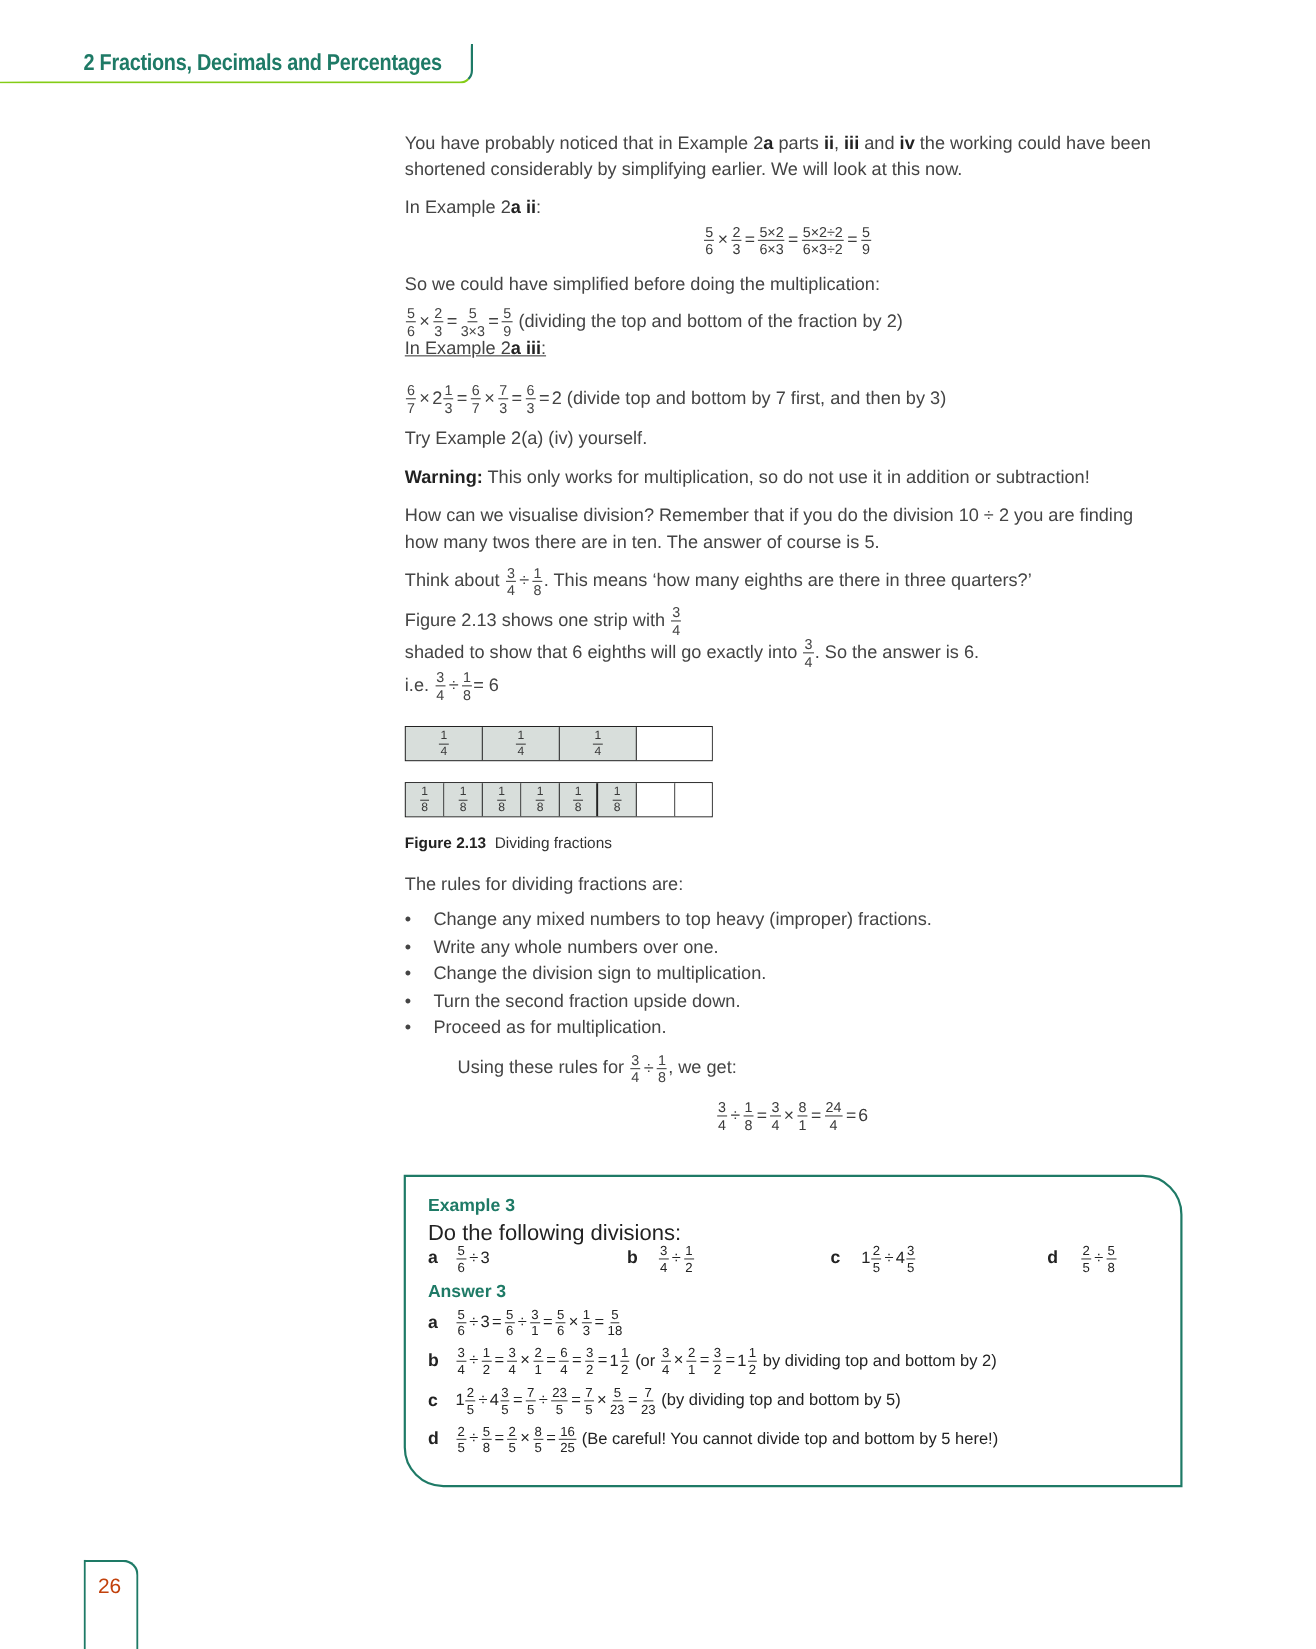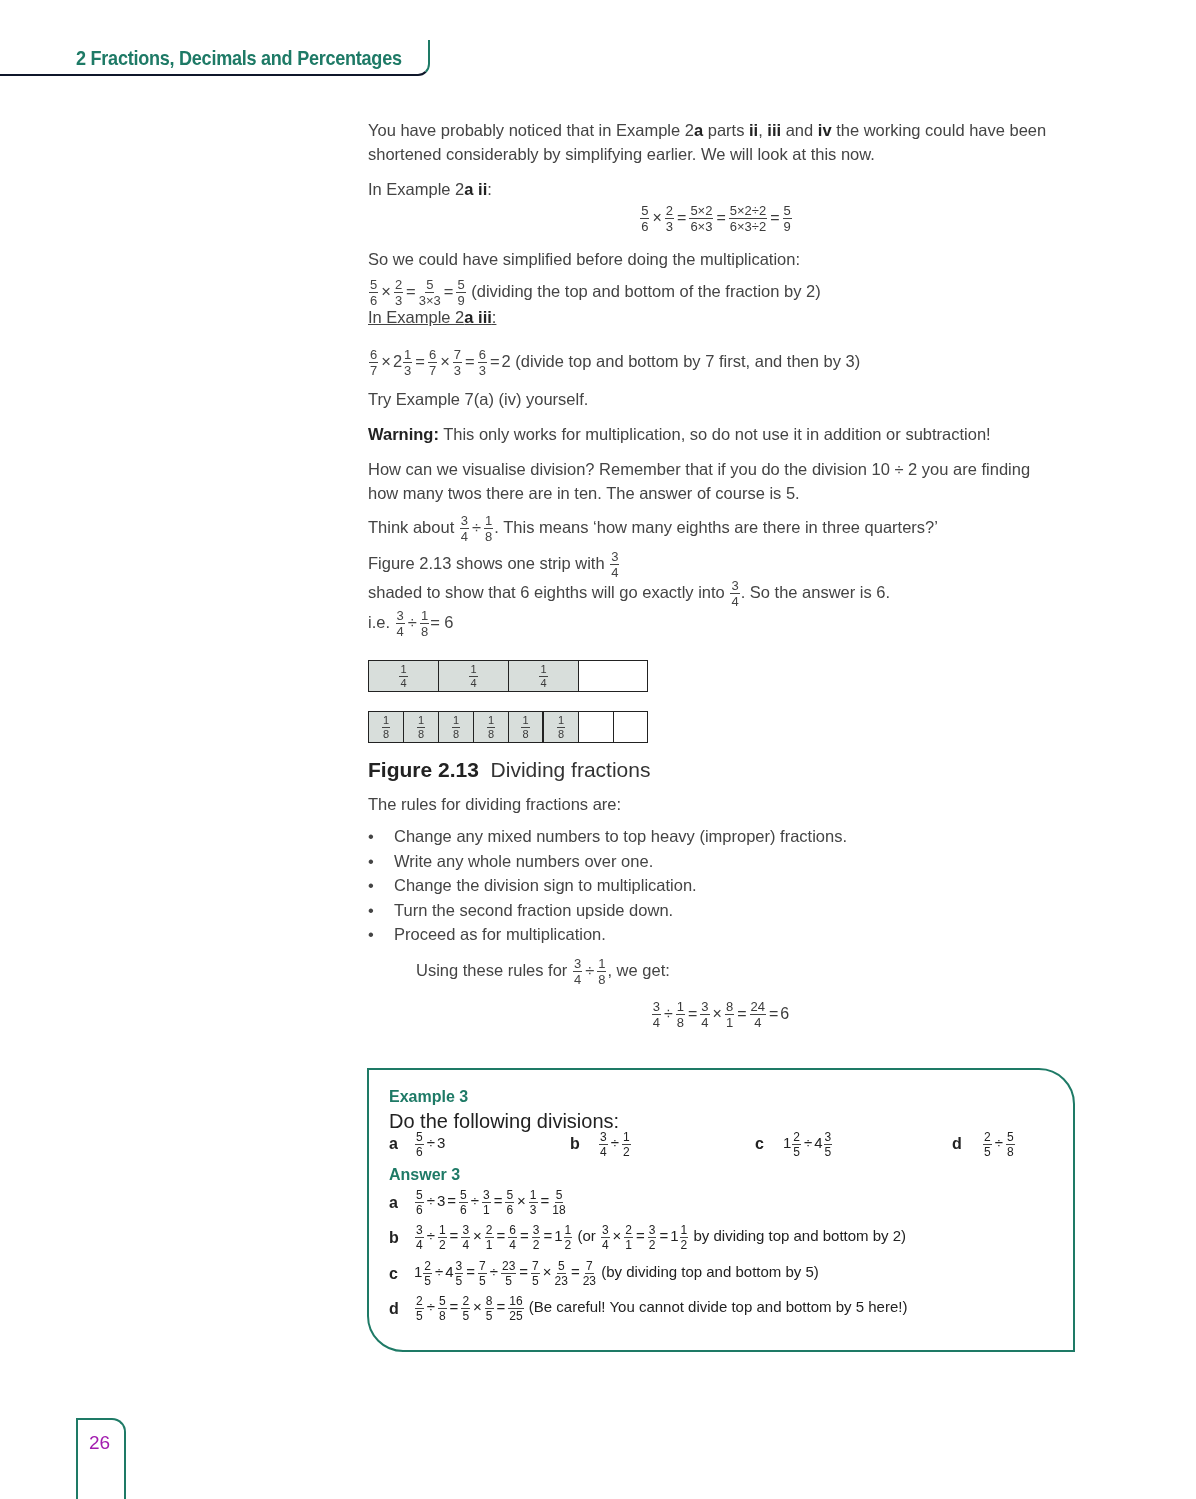--- a/index.html
+++ b/index.html
@@ -1,21 +1,21 @@
 <!DOCTYPE html>
 <html><head>
 <meta charset="utf-8">
 <style>
   html, body { margin:0; padding:0; background:#ffffff; }
   body { width:1196px; height:1499px; position:relative; overflow:hidden;
          font-family:"Liberation Sans", sans-serif; color:#3a3a3a; }
 
   
   .hdr { position:absolute; left:0; top:40px; width:428px; height:34px;
-         border-bottom:2px solid #0f172a; border-right:2px solid #1e7a66;
+         border-bottom:2px solid #84cc16; border-right:2px solid #1e7a66;
          border-bottom-right-radius:12px; }
   .hdr-title { position:absolute; left:76px; top:6px; font-family:"Liberation Sans Narrow","Liberation Sans", sans-serif;
                font-weight:bold; font-size:21px; color:#1e7a66; letter-spacing:-0.3px;
                transform:scaleX(0.86); transform-origin:left center; white-space:nowrap; }
   .p { position:absolute; left:368px; font-size:16.5px; line-height:24px; color:#444;
        white-space:nowrap; }
   .p b { color:#222; }
 
   
   .fr { display:inline-flex; flex-direction:column; align-items:center; vertical-align:middle;
@@ -25,41 +25,41 @@
   .op { margin:0 2px; }
   .eq-center { position:absolute; left:0; width:1196px; text-align:center; font-size:16px; }
 
   
   .strip { position:absolute; left:368px; display:flex; border:1.5px solid #222; height:30px; }
   .cell { box-sizing:border-box; border-right:1px solid #222; display:flex; align-items:center;
           justify-content:center; background:#d8dedb; }
   .cell:last-child { border-right:none; }
   .cell.empty { background:#fff; }
   .cell .fr .n, .cell .fr .d { font-size:11px; }
-  .fig-cap { position:absolute; left:368px; top:758px; font-size:21px; color:#333; }
+  .fig-cap { position:absolute; left:368px; top:758px; font-size:14px; color:#333; }
   .fig-cap b { color:#222; }
 
   
   .bul { position:absolute; left:368px; font-size:16.5px; color:#444; }
   .bul .dot { position:absolute; left:0; }
   .bul .txt { position:absolute; left:26px; white-space:nowrap; }
 
   
   .exbox { position:absolute; left:367px; top:1068px; width:704px; height:280px;
            border:2px solid #1e7a66; border-top-right-radius:36px; border-bottom-left-radius:36px; }
   .ex-h { position:absolute; left:389px; font-weight:bold; color:#1e7a66; font-size:16px; }
   .ex-t { position:absolute; left:389px; font-size:20px; color:#222; }
   .lbl { position:absolute; font-weight:bold; font-size:16px; color:#222; }
   .expr { position:absolute; font-size:15px; color:#222; white-space:nowrap; }
   .expr .fr .n, .expr .fr .d { font-size:12px; }
 
   
   .pg { position:absolute; left:76px; top:1418px; width:46px; height:90px;
         border:2px solid #1e7a66; border-top-right-radius:14px; border-bottom:none; }
-  .pg span { position:absolute; left:11px; top:12px; font-size:19px; color:#a21caf; }
+  .pg span { position:absolute; left:11px; top:12px; font-size:19px; color:#c2410c; }
 </style>
 </head>
 <body>
 
 <div class="hdr">
   <div class="hdr-title">2  Fractions, Decimals and Percentages</div>
 </div>
 
 <div class="p" style="top:118px;">
   <span>You have probably noticed that in Example 2</span><b>a</b><span> parts </span><b>ii</b><span>, </span><b>iii</b><span> and </span><b>iv</b><span> the working could have been</span><br>
@@ -125,21 +125,21 @@
     </span><span class="op">×</span><span class="fr">
       <span class="n">7</span>
       <span class="d">3</span>
     </span><span class="op">=</span><span class="fr">
       <span class="n">6</span>
       <span class="d">3</span>
     </span><span class="op">=</span>2
   <span>(divide top and bottom by 7 first, and then by 3)</span>
 </div>
 
-<div class="p" style="top:387px;">Try Example 7(a) (iv) yourself.</div>
+<div class="p" style="top:387px;">Try Example 2(a) (iv) yourself.</div>
 
 <div class="p" style="top:422px;">
   <b>Warning:</b><span> This only works for multiplication, so do not use it in addition or subtraction!</span>
 </div>
 
 <div class="p" style="top:457px;">
   <span>How can we visualise division? Remember that if you do the division 10 ÷ 2 you are finding</span><br>
   <span>how many twos there are in ten. The answer of course is 5.</span>
 </div>
 

